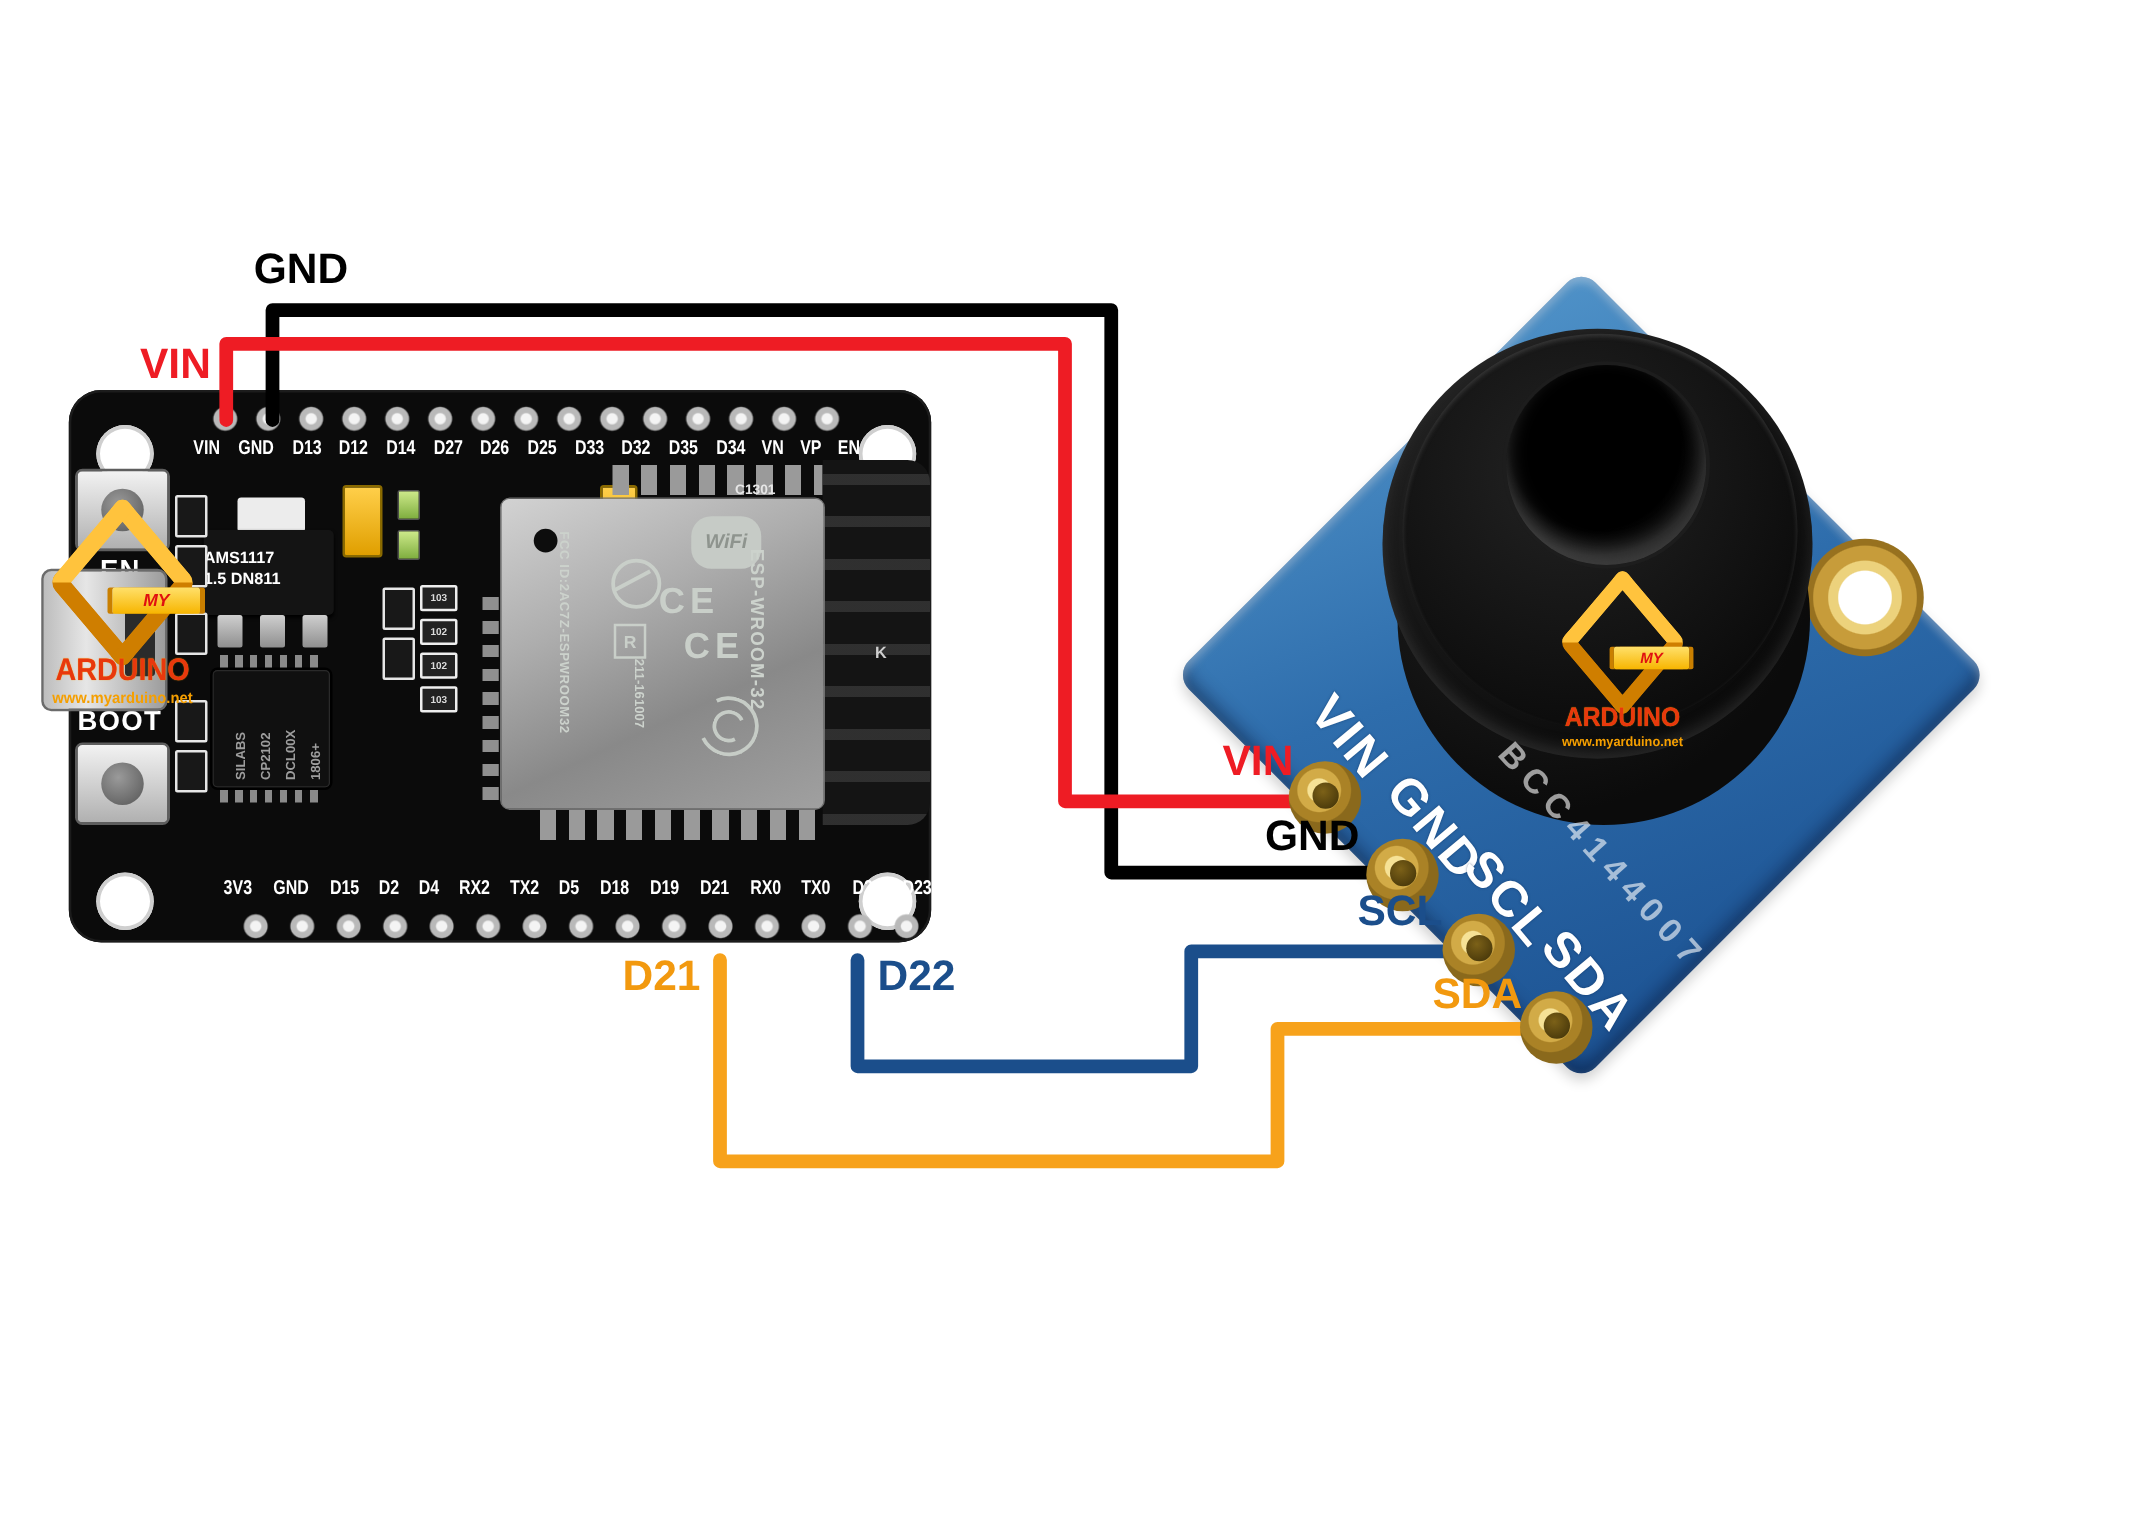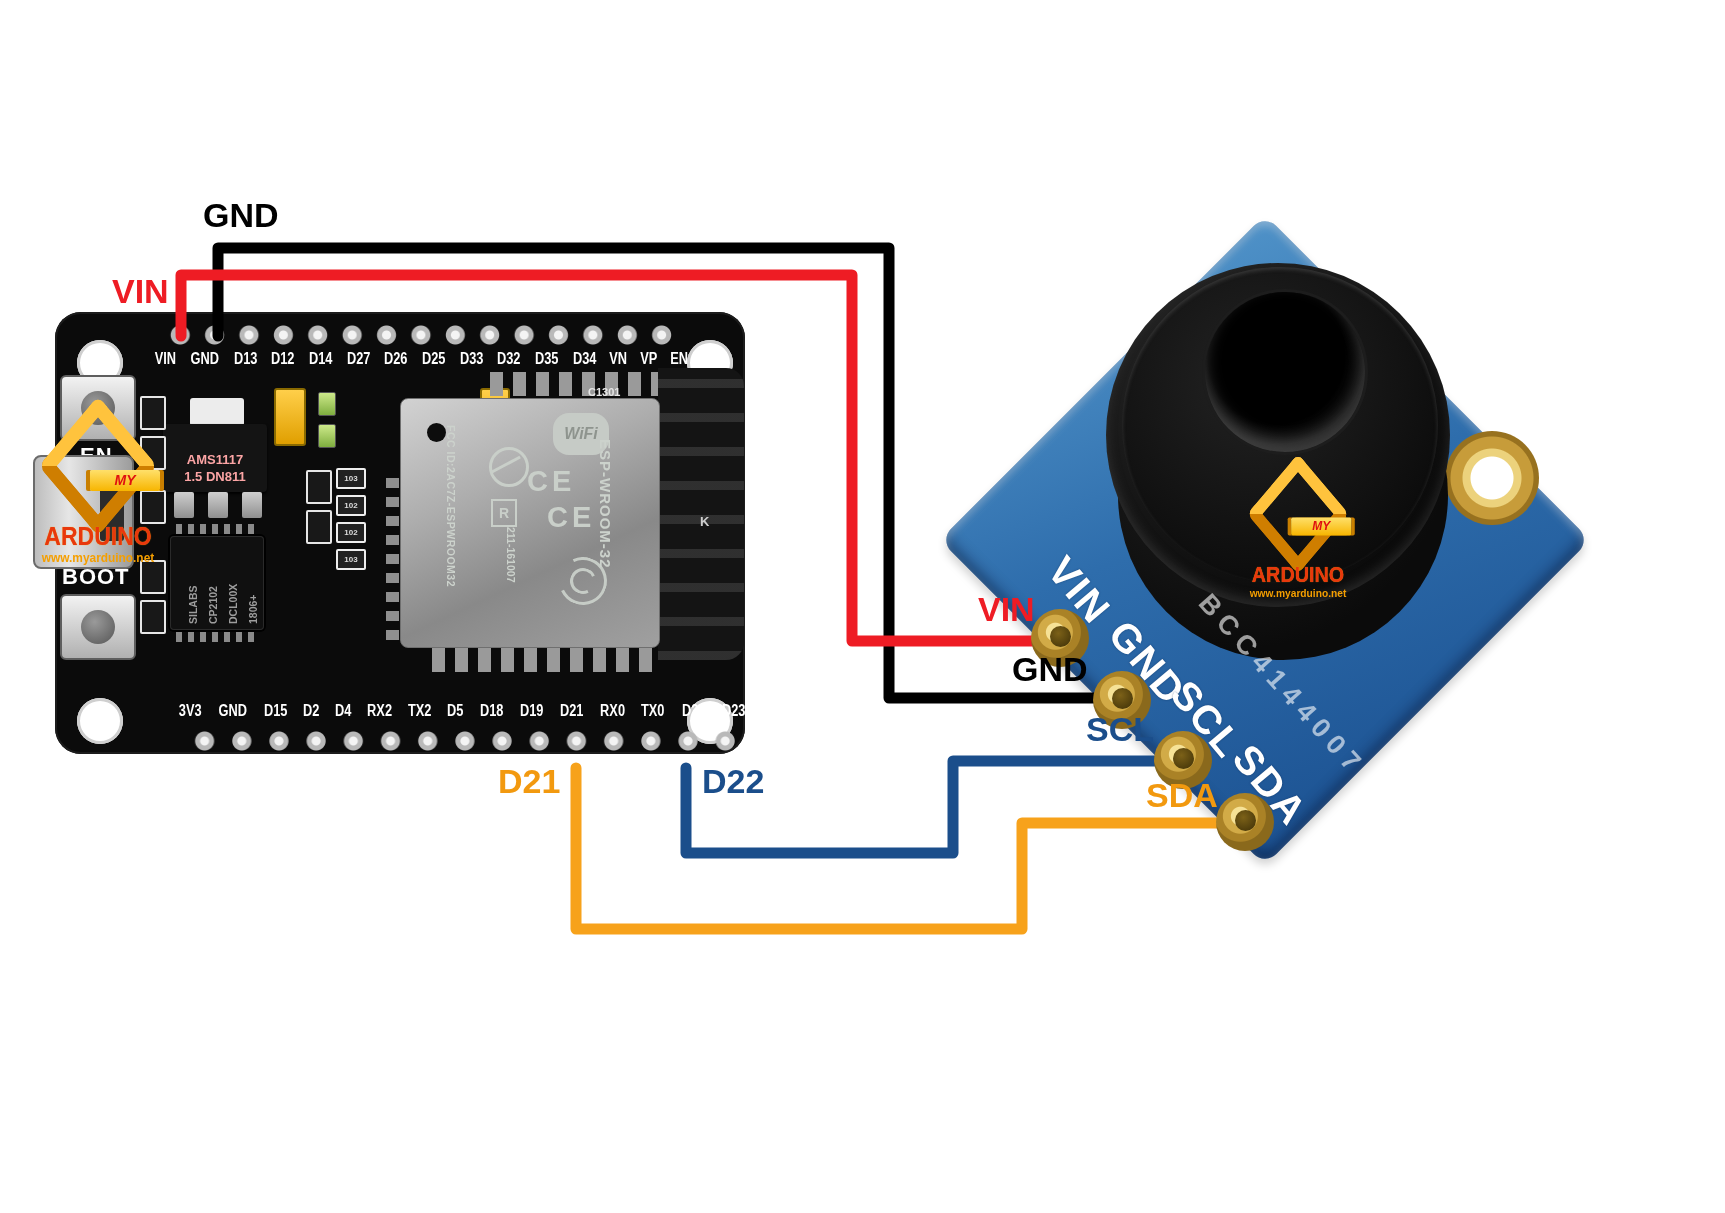--- a/index.html
+++ b/index.html
@@ -24,21 +24,21 @@
   .tact::after{content:"";position:absolute;left:50%;top:50%;width:34px;height:34px;margin:-17px 0 0 -17px;
         border-radius:50%;background:radial-gradient(circle at 40% 35%,#9a9a9a,#555);}
   .btn-label{position:absolute;color:#fff;font-weight:bold;font-size:22px;letter-spacing:1px;}
 
   .usb{position:absolute;left:33px;top:455px;width:97px;height:110px;border:2px solid #6b6b6b;border-radius:8px;
        background:linear-gradient(90deg,#bdbdbd,#e6e6e6 35%,#9c9c9c);}
   .usb::after{content:"";position:absolute;right:8px;top:22px;width:24px;height:62px;background:#2b2b2b;border-radius:3px;}
 
   .ams-tab{position:absolute;left:190px;top:398px;width:54px;height:28px;background:#ececec;border-radius:3px;}
   .ams{position:absolute;left:163px;top:424px;width:104px;height:68px;background:#141414;border-radius:4px;
-       color:#fca5a5;text-align:center;font-size:13px;font-weight:bold;line-height:1.3;padding-top:28px;box-sizing:border-box;
+       color:#ffffff;text-align:left;font-size:13px;font-weight:bold;line-height:1.3;padding-top:14px;box-sizing:border-box;
        box-shadow:0 2px 3px #000;}
   .ams-leg{position:absolute;top:492px;width:20px;height:26px;background:linear-gradient(#cfcfcf,#8f8f8f);border-radius:2px;}
 
   .ycap{position:absolute;width:28px;height:54px;background:linear-gradient(#f9c círc,#d99a00);background:linear-gradient(#ffcf4a,#e09f00);
         border:2px solid #8a6a00;border-radius:3px;}
   .gled{position:absolute;width:16px;height:22px;background:linear-gradient(#cde98a,#7fae3f);border:1px solid #555;border-radius:2px;}
   .smd-v{position:absolute;width:22px;height:30px;background:#181818;border:2px solid #e6e6e6;border-radius:2px;}
   .smd-r{display:block;width:26px;height:17px;background:#222;border:2px solid #eee;border-radius:2px;margin:6px 0;
          color:#ddd;font-size:8px;text-align:center;line-height:17px;font-weight:bold;}
   .smd-col{position:absolute;}

